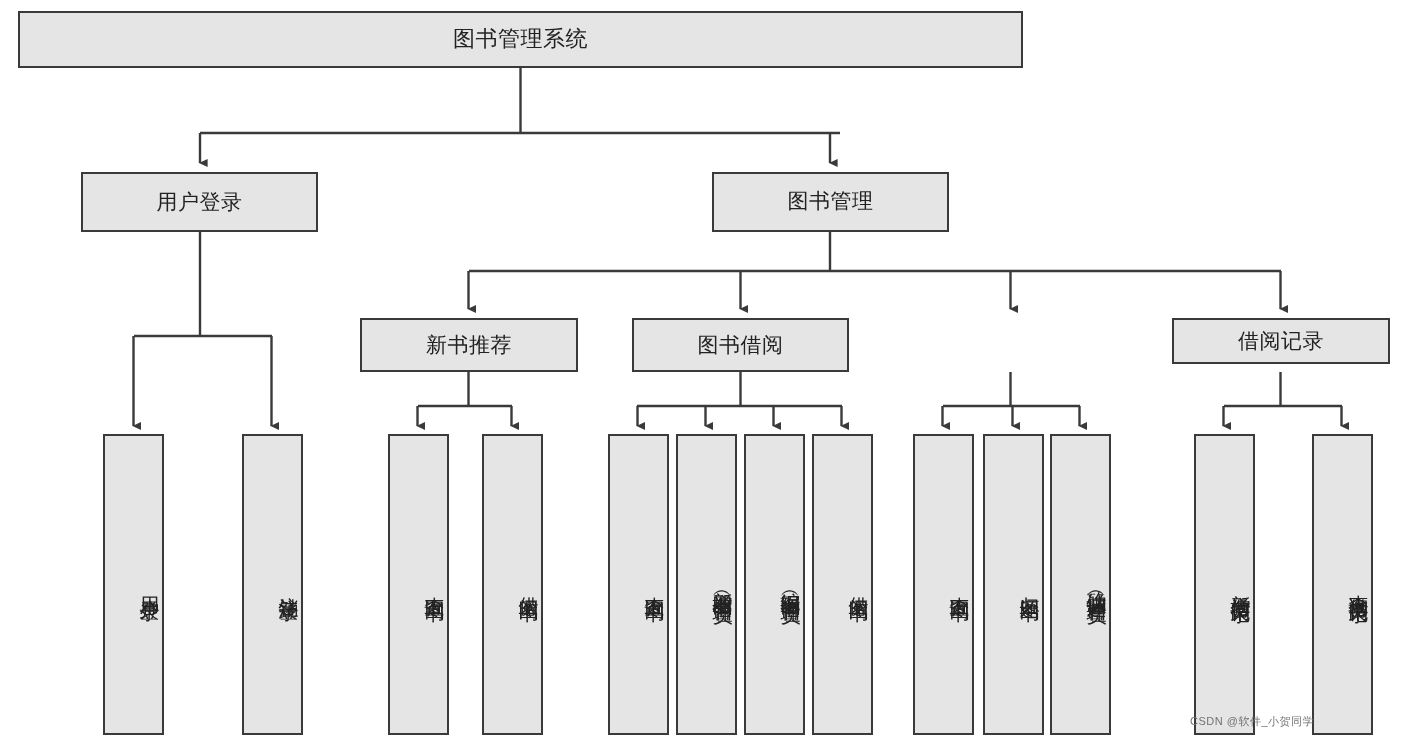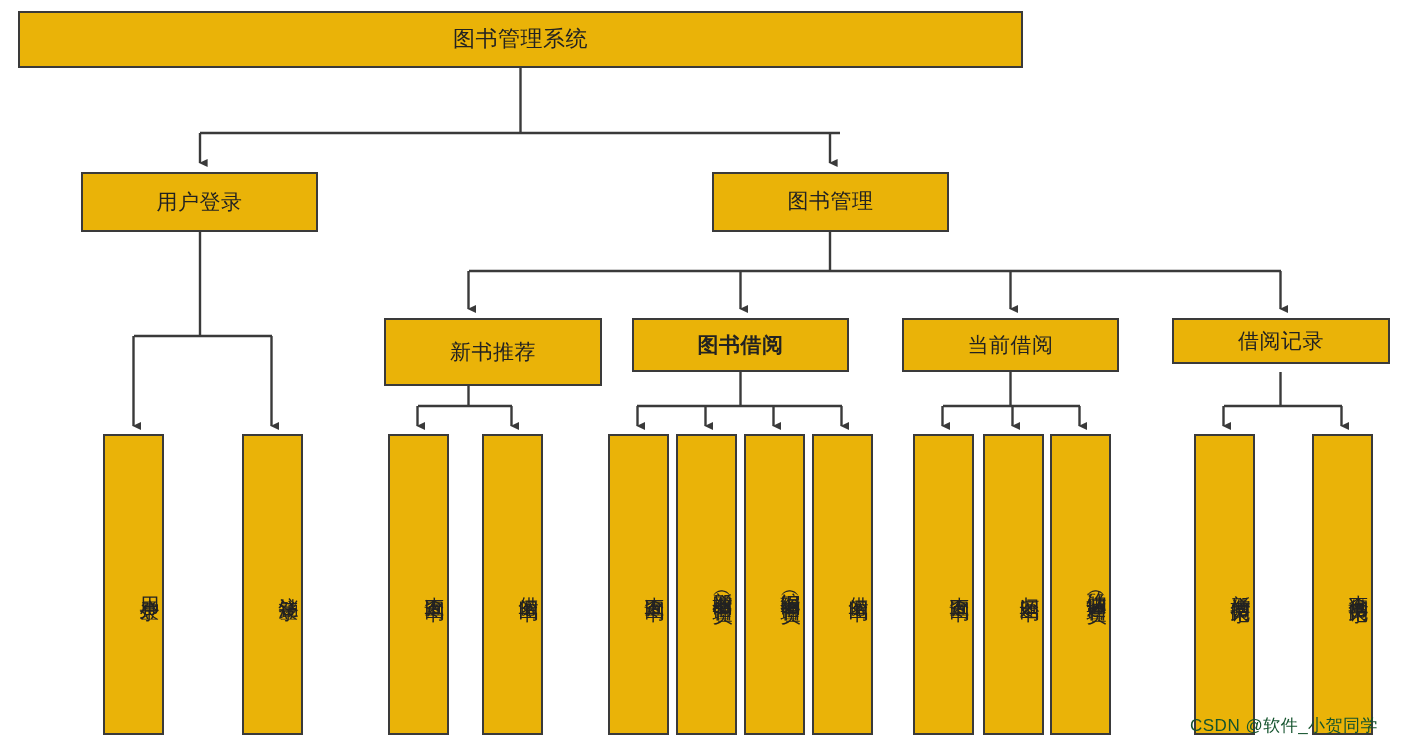--- a/index.html
+++ b/index.html
@@ -24,21 +24,21 @@
     left: 0;
     top: 0;
     width: 1405px;
     height: 747px;
     pointer-events: none;
   }
   .node {
     position: absolute;
     box-sizing: border-box;
     border: 2px solid #3a3a3a;
-    background: #eab308;
+    background: #e5e5e5;
     display: flex;
     align-items: center;
     justify-content: center;
     color: #222222;
   }
   
   .node.horiz {
     font-size: 21px;
     line-height: 1.2;
     letter-spacing: 0.5px;
@@ -62,22 +62,22 @@
     font-size: 20px;
     line-height: 1.25;
     letter-spacing: 2px;
     color: #222222;
     display: block;
   }
   .watermark {
     position: absolute;
     left: 1190px;
     top: 714px;
-    font-size: 17px;
-    color: #14532d;
+    font-size: 11px;
+    color: #737373;
     white-space: nowrap;
     letter-spacing: 0.5px;
     user-select: none;
   }
 </style>
 </head>
 <body>
 
 <div id="diagram-root">
 
@@ -135,28 +135,25 @@
     <span>图书管理系统</span>
   </div>
 
   <div class="node horiz" style="left:81px; top:172px; width:237px; height:60px;">
     <span>用户登录</span>
   </div>
   <div class="node horiz" style="left:712px; top:172px; width:237px; height:60px;font-family:Liberation Serif, serif;">
     <span>图书管理</span>
   </div>
 
-  <div class="node horiz" style="left:360px; top:318px; width:218px; height:68px;margin-left:24px;">
+  <div class="node horiz" style="left:360px; top:318px; width:218px; height:54px;">
     <span>新书推荐</span>
   </div>
-  <div class="node horiz" style="left:632px; top:318px; width:217px; height:54px;font-weight:bold;">
+  <div class="node horiz" style="left:632px; top:318px; width:217px; height:54px;">
     <span>图书借阅</span>
-  </div>
-  <div class="node horiz" style="left:902px; top:318px; width:217px; height:54px;">
-    <span>当前借阅</span>
   </div>
   <div class="node horiz" style="left:1172px; top:318px; width:218px; height:46px;">
     <span>借阅记录</span>
   </div>
 
   <div class="node vert" style="left:103px; top:434px; width:61px; height:301px;">
     <span class="vlabel">用户登录</span>
   </div>
   <div class="node vert" style="left:242px; top:434px; width:61px; height:301px;">
     <span class="vlabel">注销登录</span>

